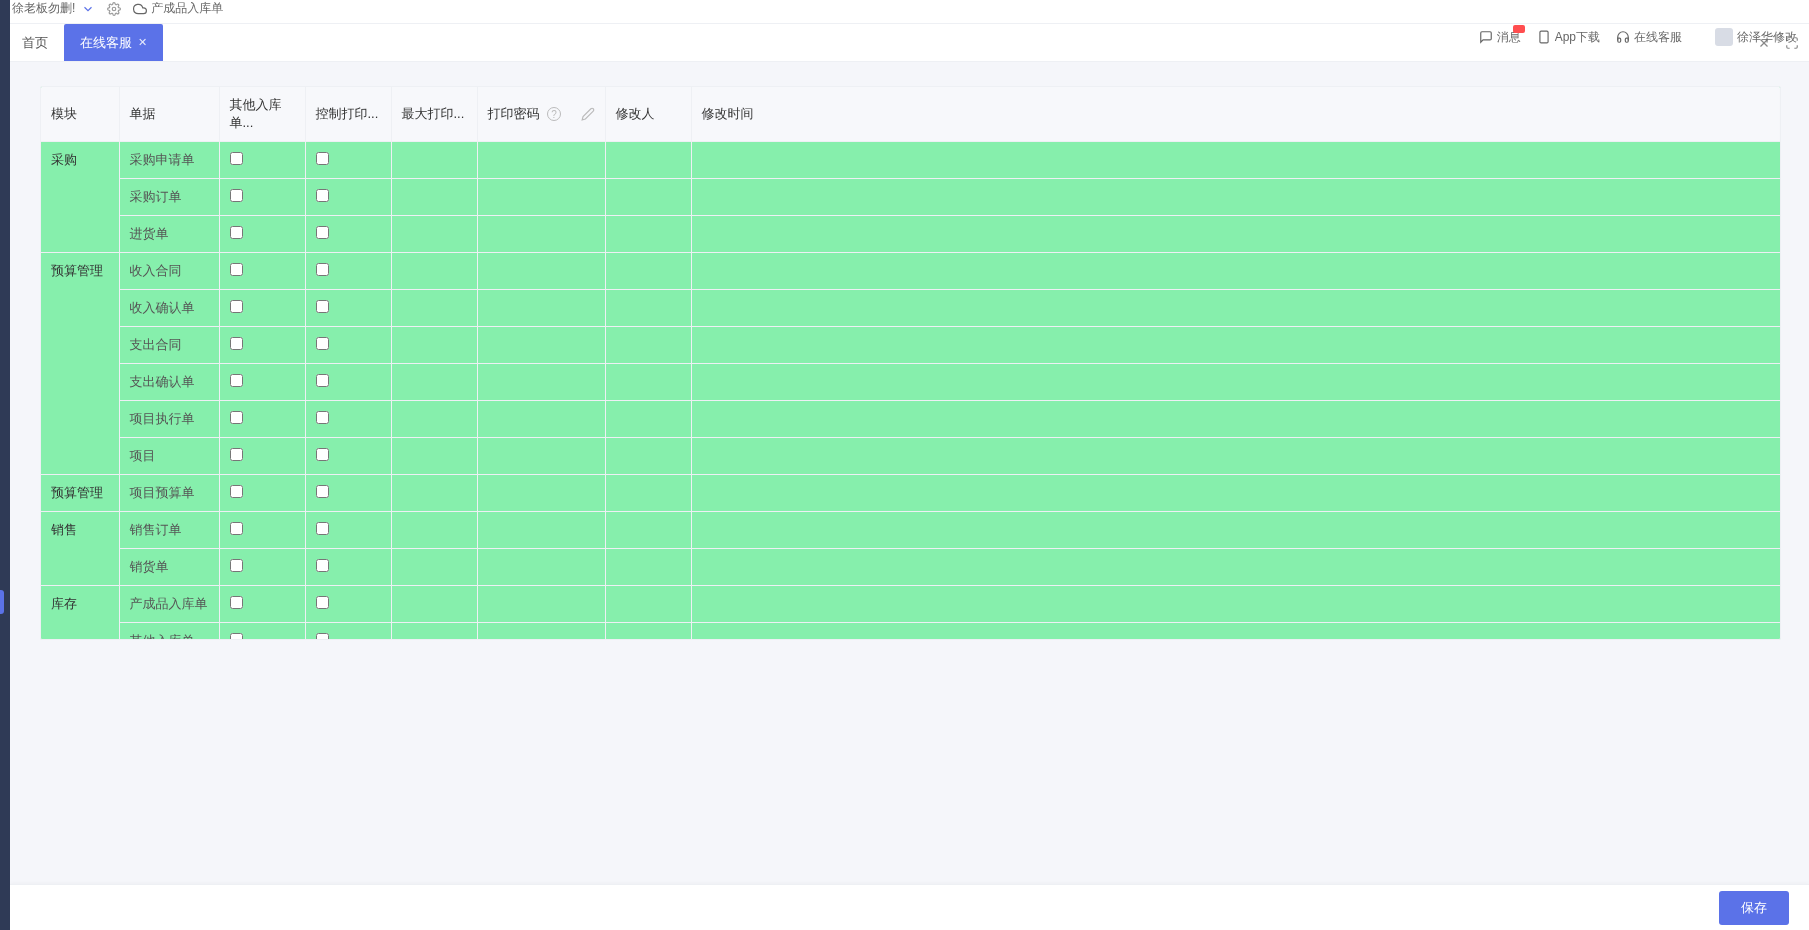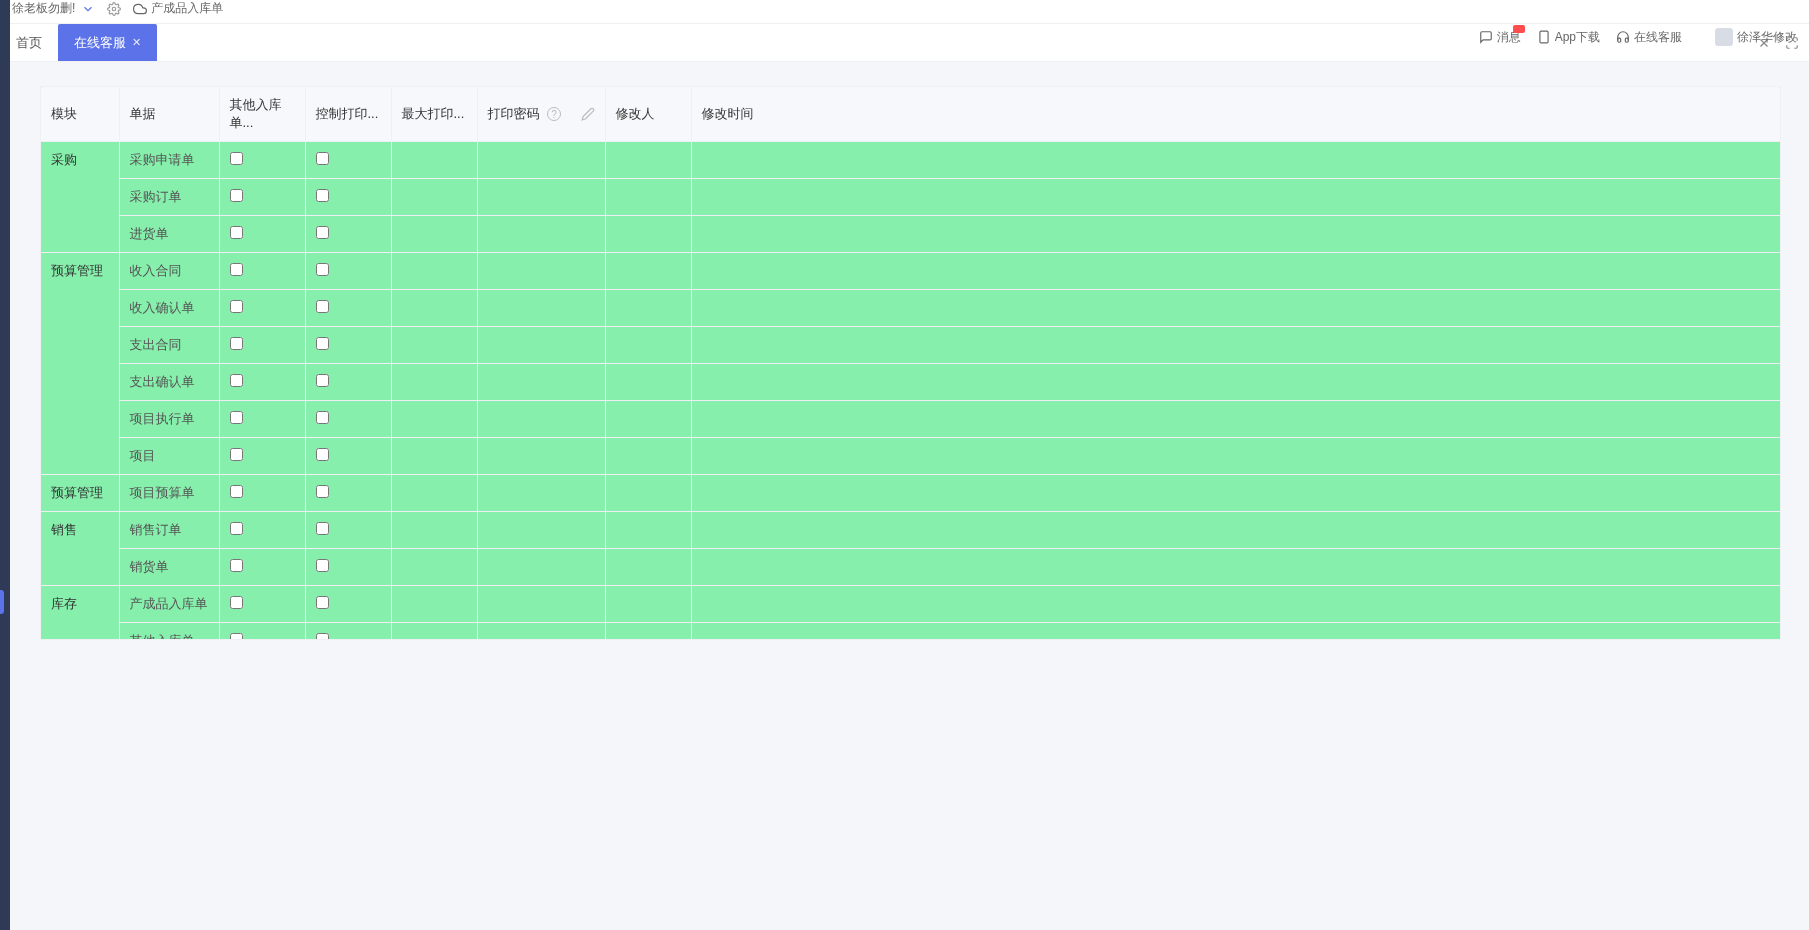--- a/index.html
+++ b/index.html
@@ -18,21 +18,21 @@
 .hdr-item { display: flex; align-items: center; gap: 4px; cursor: pointer; color: #666; position: relative; }
 .hdr-item.msg::after { content: ""; position: absolute; top: -4px; right: -4px; width: 12px; height: 8px; background: #ff4d4f; border-radius: 2px; }
 .avatar-sm { width: 18px; height: 18px; background: #d8dce5; border-radius: 3px; }
 .vsep { width: 1px; height: 16px; background: #e0e3ea; }
 
 
 .sidebar-stub { position: fixed; left: 0; top: 0; bottom: 0; width: 10px; background: #2f3a56; z-index: 5; }
 .sidebar-stub::after { content: ""; position: absolute; left: 0; top: 590px; width: 4px; height: 24px; background: #5b72e8; border-radius: 0 3px 3px 0; }
 
 
-.tab-bar { display: flex; align-items: center; height: 38px; background: #fff; padding-left: 0; border-bottom: 1px solid #eef0f4; }
+.tab-bar { display: flex; align-items: center; height: 38px; background: #fff; padding-left: 0; border-bottom: 1px solid #eef0f4; margin-left: 6px; }
 .tab { padding: 0 16px; height: 100%; display: flex; align-items: center; gap: 6px; font-size: 13px; color: #555; cursor: pointer; }
 .tab.active { background: #5b72e8; color: #fff; border-radius: 2px 2px 0 0; }
 .tab .close-x { font-size: 11px; opacity: 0.85; }
 .tab-bar-actions { margin-left: auto; display: flex; align-items: center; gap: 14px; padding-right: 10px; }
 .tab-bar-actions .icn { color: #888; cursor: pointer; }
 
 
 .main-area { flex: 1; padding: 24px 28px 0 40px; overflow: hidden; display: flex; flex-direction: column; position: relative; }
 .table-wrap { background: #86efac; border: 1px solid #eef0f4; border-radius: 2px; overflow: hidden; display: flex; flex-direction: column; max-height: 554px; }
 .table-scroll { overflow-y: auto; overflow-x: hidden; }
@@ -315,14 +315,17 @@
                 <td></td>
                 <td></td>
                 <td></td>
               </tr>
             </tbody>
         </table>
       </div>
     </div>
   </div>
 
+  <div class="footer-bar">
+    <button class="btn-primary">保存</button>
+  </div>
 
 </div>
 
 </body></html>

